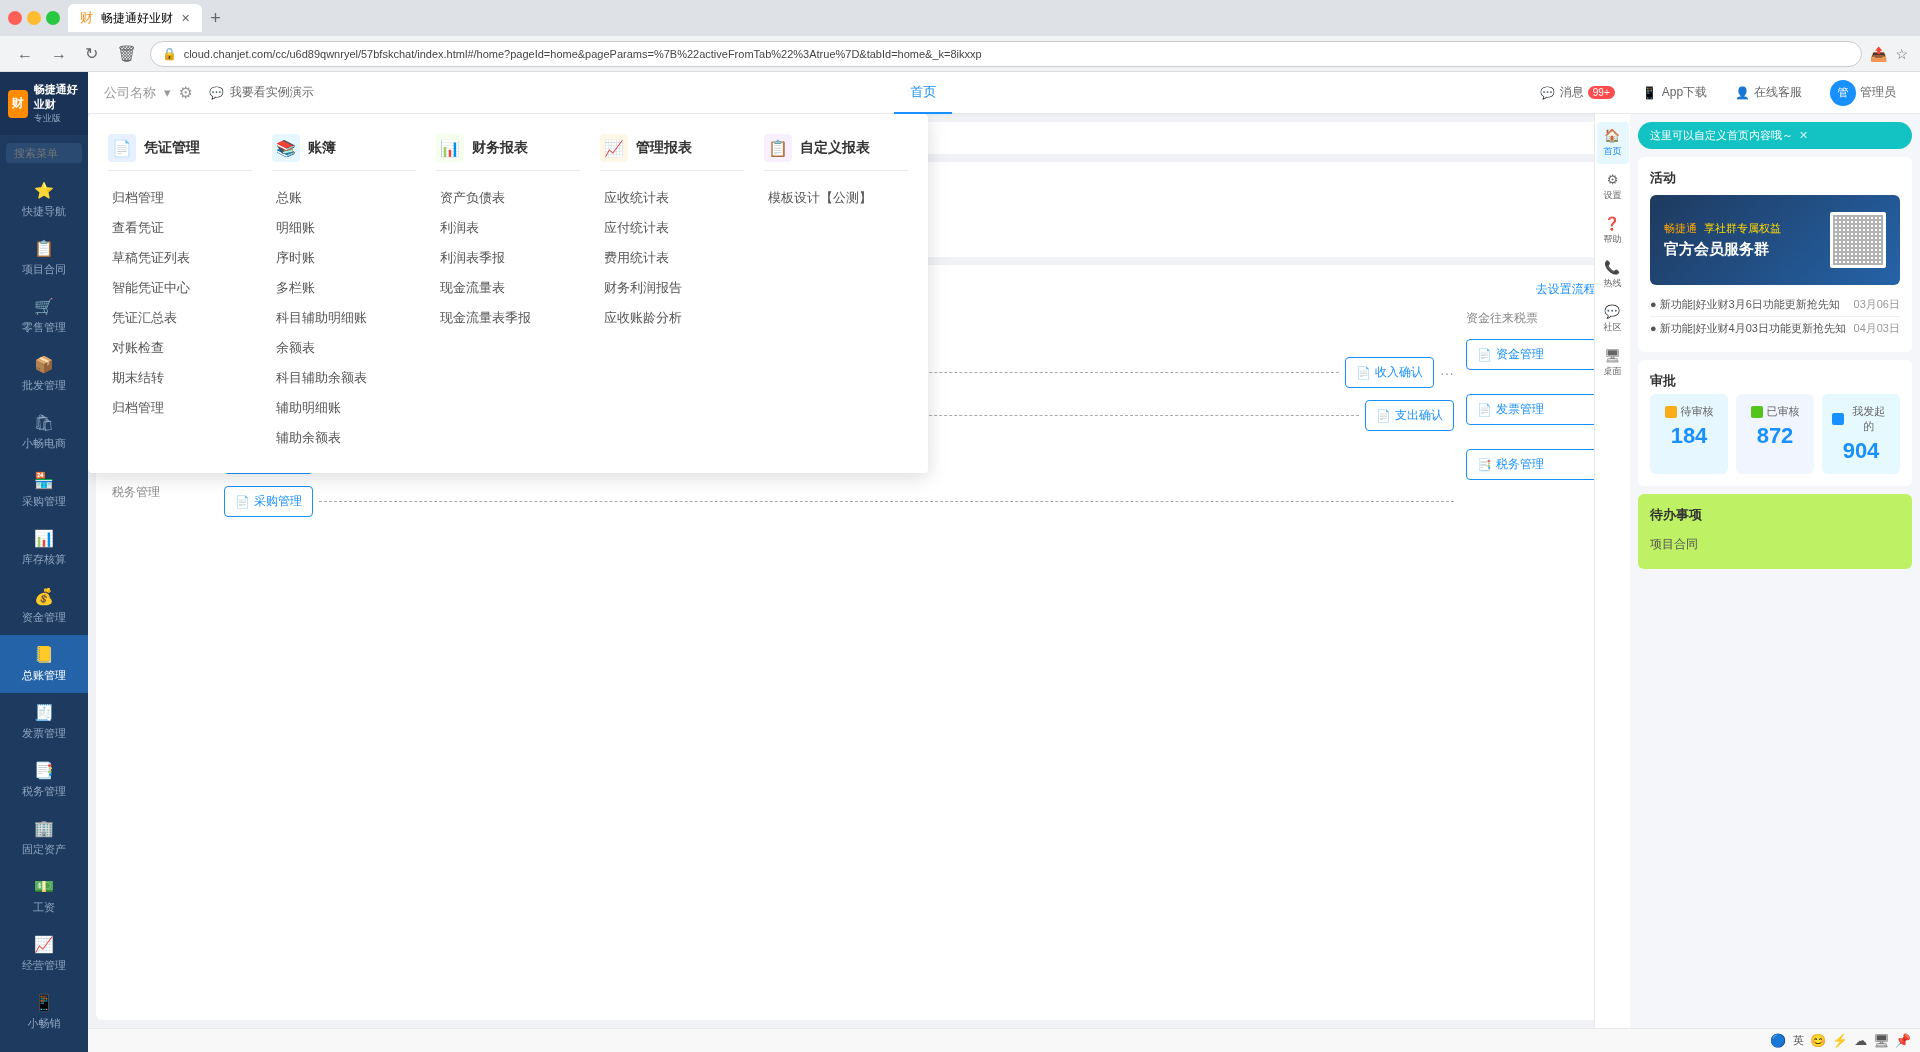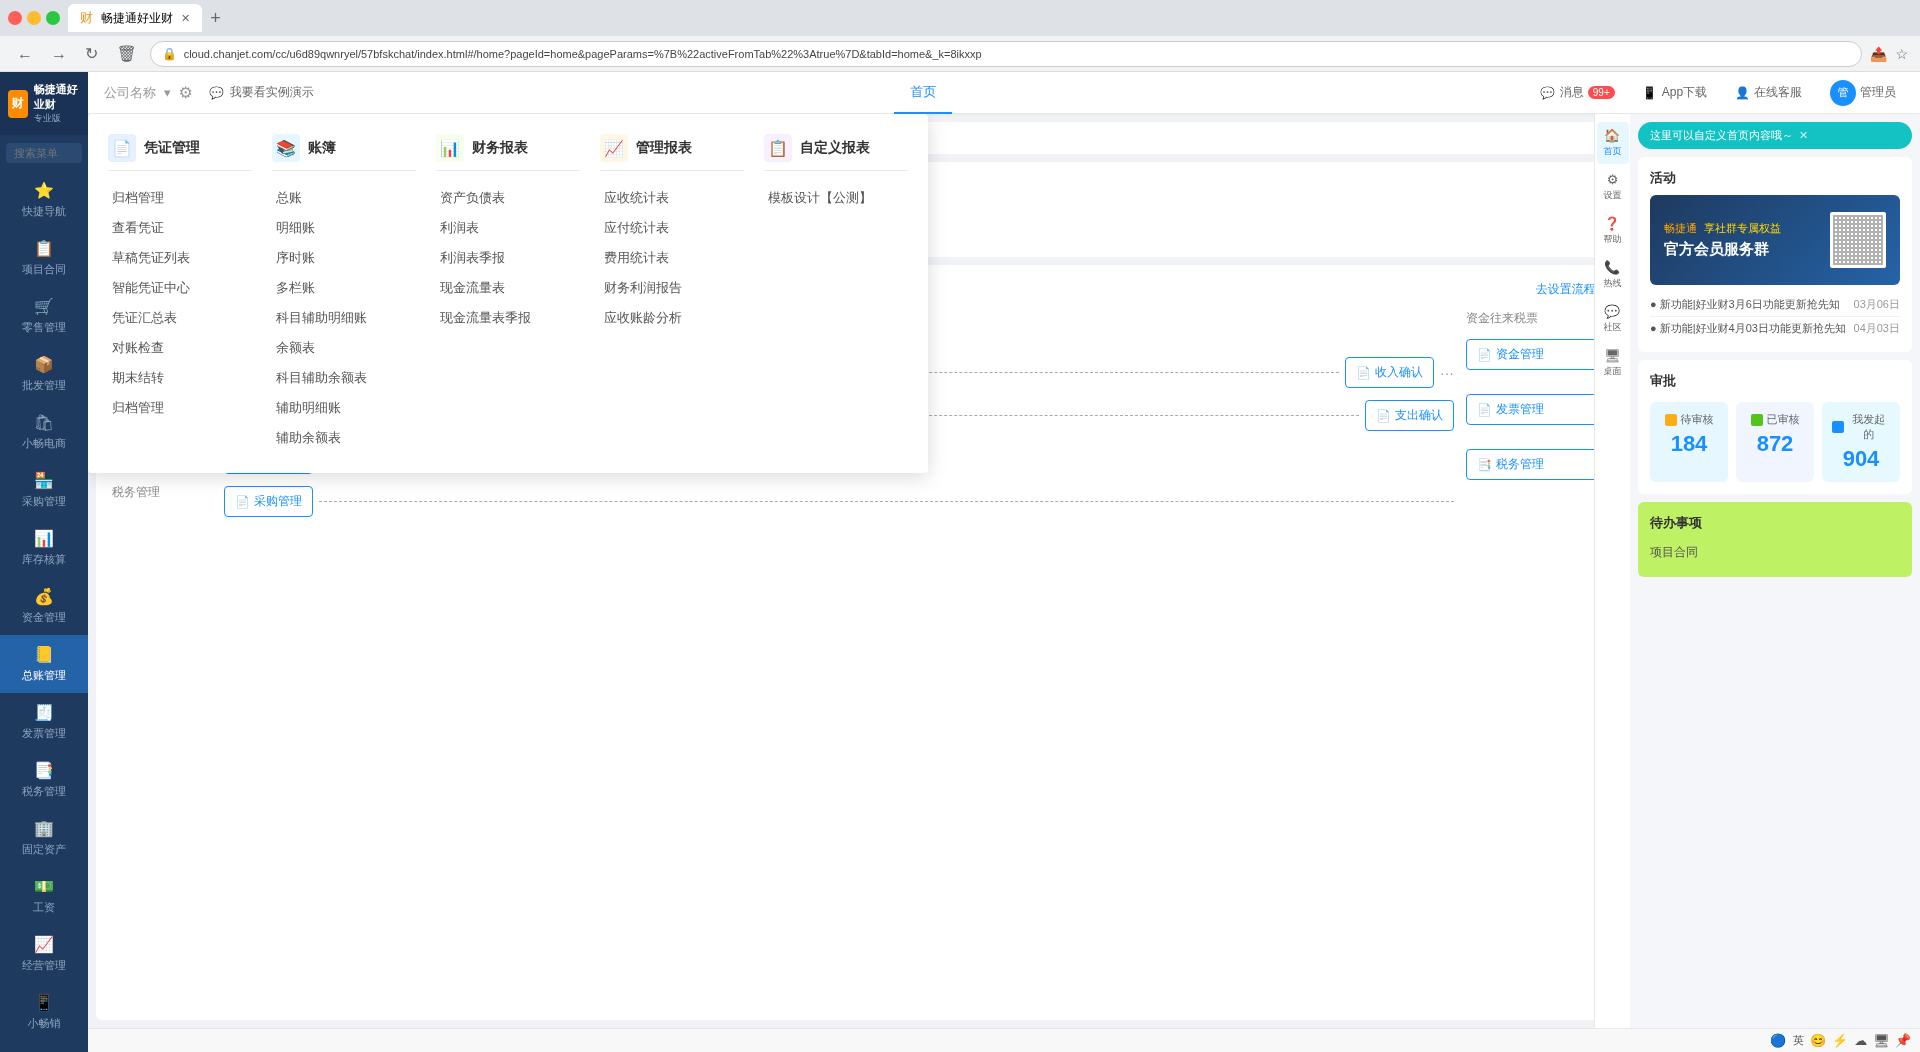--- a/index.html
+++ b/index.html
@@ -500,21 +500,21 @@
               <span style="color:#999;">03月06日</span>
             </div>
             <div style="display:flex;justify-content:space-between;padding:4px 0;color:#555;">
               <span>● 新功能|好业财4月03日功能更新抢先知</span>
               <span style="color:#999;">04月03日</span>
             </div>
           </div>
         </div>
 
         <div style="background:white;border-radius:6px;padding:12px;margin-bottom:8px;">
-          <div style="font-size:13px;font-weight:600;color:#333;margin-bottom:12px;">审批</div>
+          <div style="font-size:13px;font-weight:600;color:#333;margin-bottom:4px;">审批</div>
           <div style="display:flex;gap:8px;">
             <div style="flex:1;border-radius:6px;padding:10px;text-align:center;background:#e6f7ff;">
               <div style="font-size:11px;color:#666;display:flex;align-items:center;justify-content:center;gap:4px;">
                 <div style="width:12px;height:12px;background:#faad14;border-radius:2px;"></div>
                 <span>待审核</span>
               </div>
               <div style="font-size:22px;font-weight:bold;color:#1890ff;margin-top:4px;">184</div>
             </div>
             <div style="flex:1;border-radius:6px;padding:10px;text-align:center;background:#f0f5ff;">
               <div style="font-size:11px;color:#666;display:flex;align-items:center;justify-content:center;gap:4px;">

